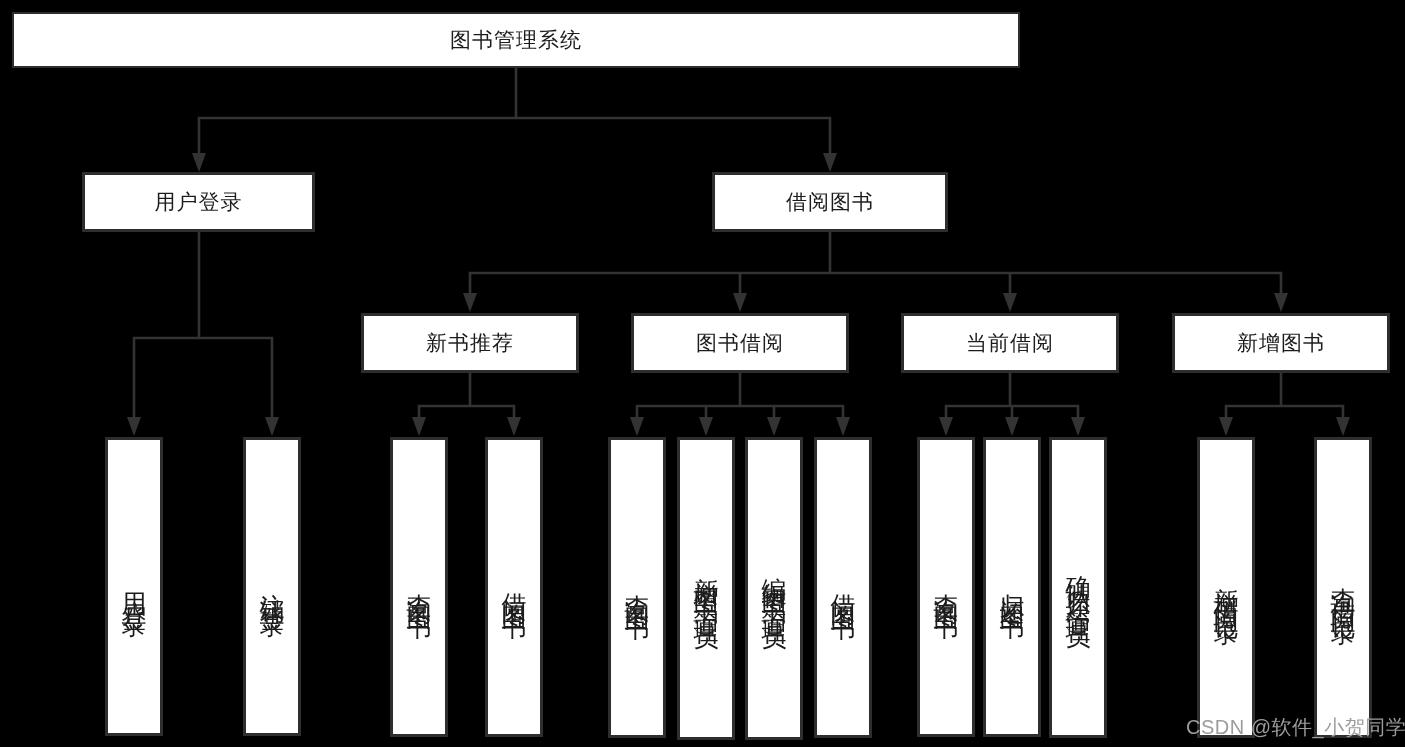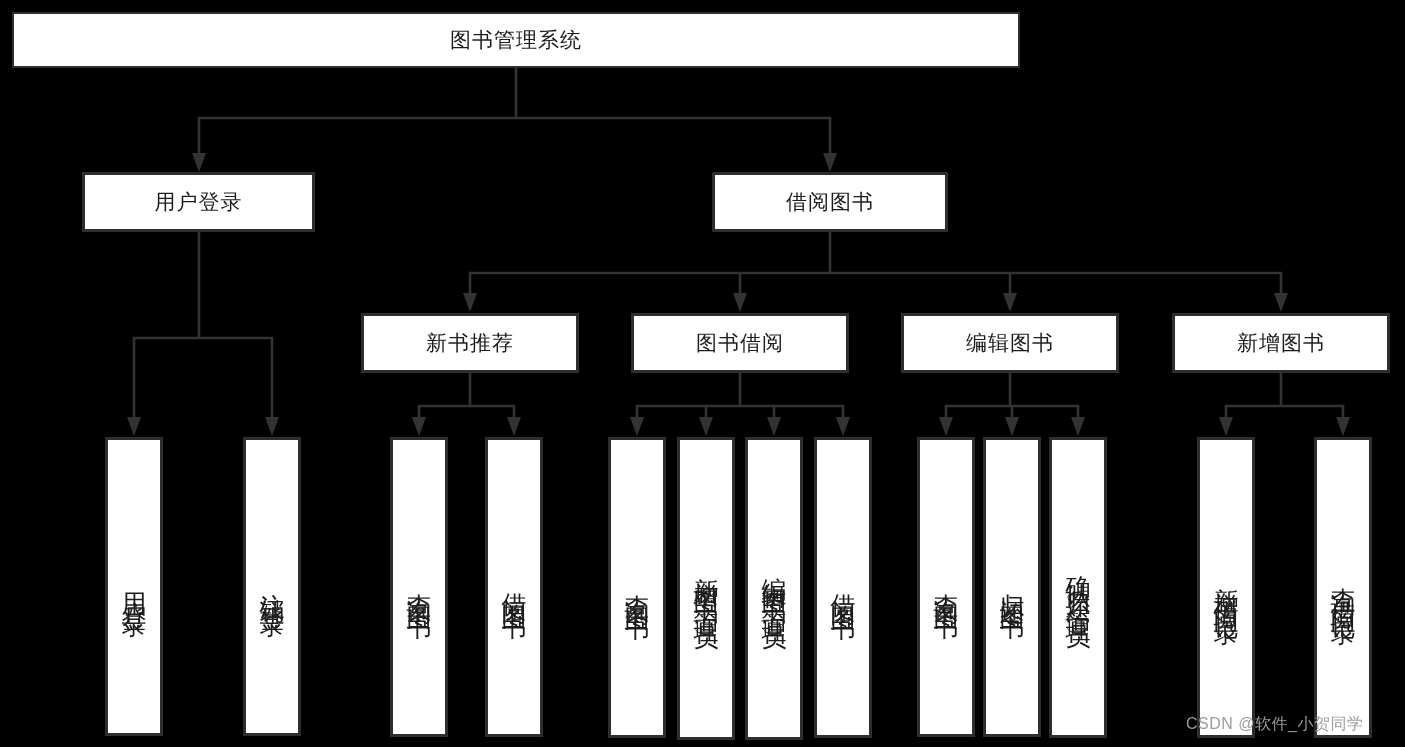--- a/index.html
+++ b/index.html
@@ -41,21 +41,21 @@
     writing-mode: vertical-rl;
     text-orientation: mixed;
     font-size: 25px;
     letter-spacing: 7px;
     line-height: 1;
   }
   .watermark {
     position: absolute;
     left: 1186px;
     top: 714px;
-    font-size: 16px;
+    font-size: 20px;
     color: #9c9c9c;
     letter-spacing: 0.5px;
     white-space: nowrap;
   }
 </style>
 </head>
 <body>
 
 <div class="canvas">
 
@@ -100,21 +100,21 @@
       <polygon points="1336,417 1350,417 1343,436" fill="#333333"></polygon>
     </svg>
 
   <div class="node rootbox" style="left:12px;top:12px;width:1008px;height:56px">图书管理系统</div>
 
   <div class="node hbox" style="left:82px;top:172px;width:233px;height:60px">用户登录</div>
   <div class="node hbox" style="left:712px;top:172px;width:236px;height:60px">借阅图书</div>
 
   <div class="node hbox" style="left:361px;top:313px;width:218px;height:60px">新书推荐</div>
   <div class="node hbox" style="left:631px;top:313px;width:218px;height:60px">图书借阅</div>
-  <div class="node hbox" style="left:901px;top:313px;width:218px;height:60px">编辑图书</div>
+  <div class="node hbox" style="left:901px;top:313px;width:218px;height:60px">当前借阅</div>
   <div class="node hbox" style="left:1172px;top:313px;width:218px;height:60px">新增图书</div>
 
   <div class="node vbox" style="left:105px;top:437px;width:58px;height:299px">用户登录</div>
   <div class="node vbox" style="left:243px;top:437px;width:58px;height:299px">注销登录</div>
 
   <div class="node vbox" style="left:390px;top:437px;width:58px;height:300px">查询图书</div>
   <div class="node vbox" style="left:485px;top:437px;width:58px;height:300px">借阅图书</div>
 
   <div class="node vbox" style="left:608px;top:437px;width:58px;height:301px">查询图书</div>
   <div class="node vbox" style="left:677px;top:437px;width:58px;height:303px">新增图书（管理员）</div>

